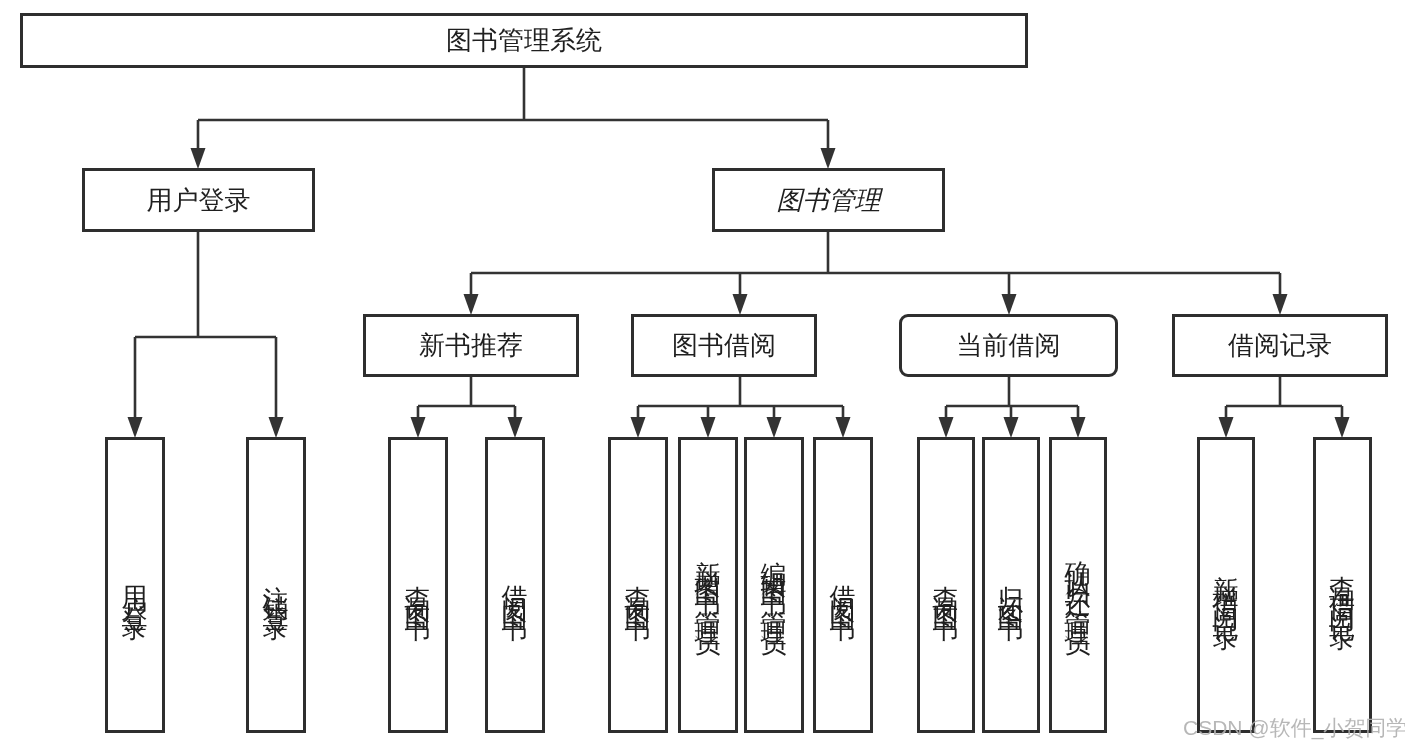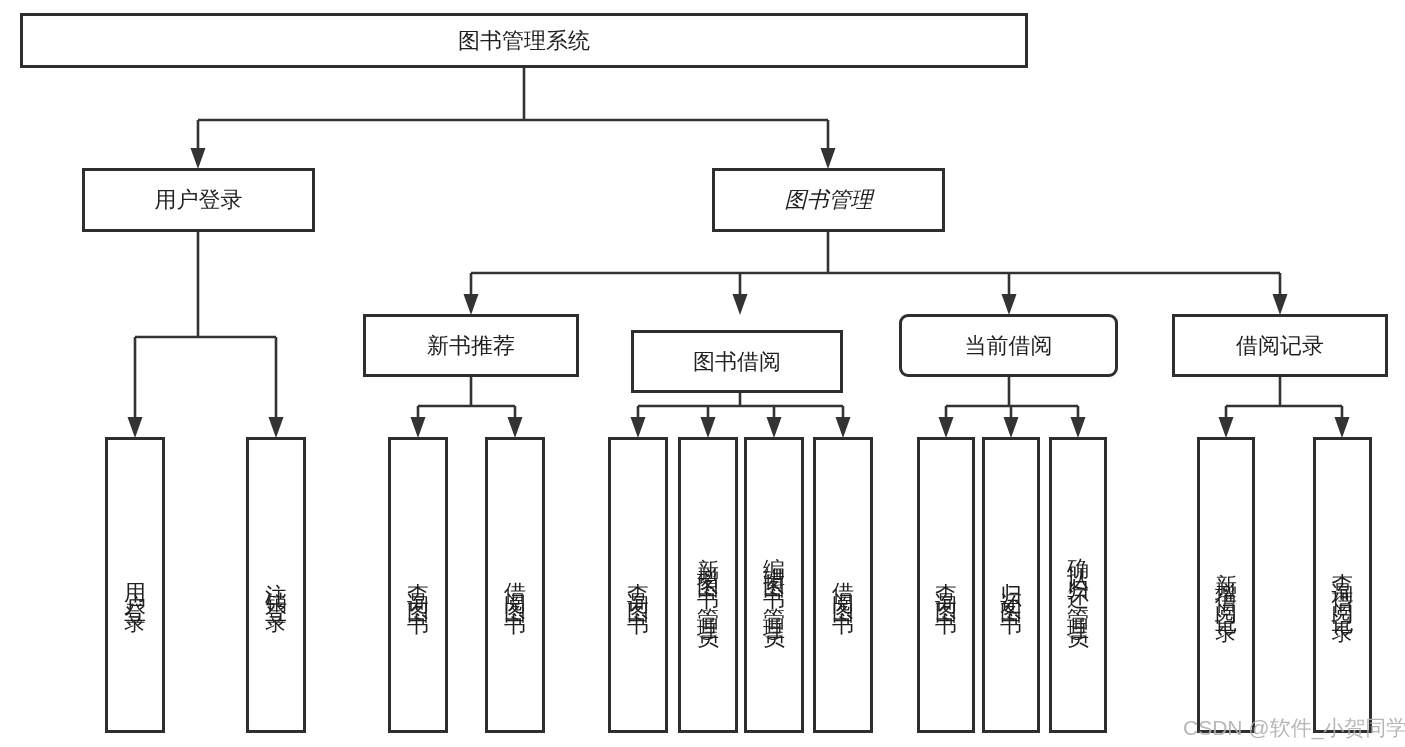--- a/index.html
+++ b/index.html
@@ -20,21 +20,21 @@
   #connectors{position:absolute;left:0;top:0;z-index:1;}
   #connectors path{stroke:var(--line-color);stroke-width:2.6;fill:none;}
   #connectors polygon{fill:var(--line-color);stroke:none;}
   .node{
     position:absolute;
     box-sizing:border-box;
     background:var(--box-fill);
     border:3px solid var(--box-border);
     display:flex;align-items:center;justify-content:center;
     color:var(--text-color);
-    font-size:22px;
+    font-size:26px;
     z-index:2;
     text-align:right;
   }
   .node .lbl{white-space:nowrap;}
   .vnode .lbl{
     writing-mode:vertical-rl;
     text-orientation:mixed;
     letter-spacing:10px;
     line-height:1;
     white-space:nowrap;
@@ -97,21 +97,21 @@
   <div class="node" style="left:82px;top:168px;width:233px;height:64px;">
     <span class="lbl">用户登录</span>
   </div>
   <div class="node" style="left:712px;top:168px;width:233px;height:64px;font-style:italic;">
     <span class="lbl">图书管理</span>
   </div>
 
   <div class="node" style="left:363px;top:314px;width:216px;height:63px;">
     <span class="lbl">新书推荐</span>
   </div>
-  <div class="node" style="left:631px;top:330px;width:212px;height:63px;">
+  <div class="node" style="left:631px;top:314px;width:186px;height:63px;">
     <span class="lbl">图书借阅</span>
   </div>
   <div class="node" style="left:899px;top:314px;width:219px;height:63px;border-radius:9px;">
     <span class="lbl">当前借阅</span>
   </div>
   <div class="node" style="left:1172px;top:314px;width:216px;height:63px;">
     <span class="lbl">借阅记录</span>
   </div>
 
   <div class="node vnode" style="left:105px;top:437px;width:60px;height:296px;">

